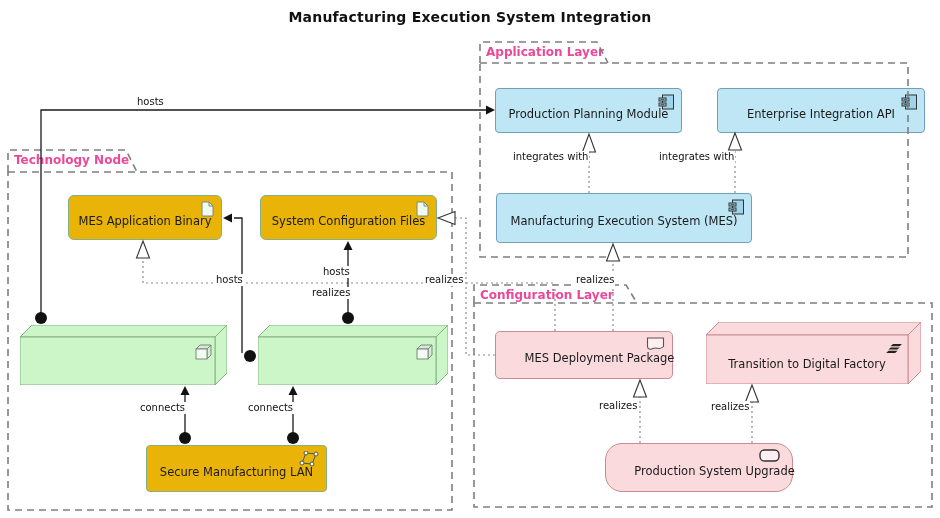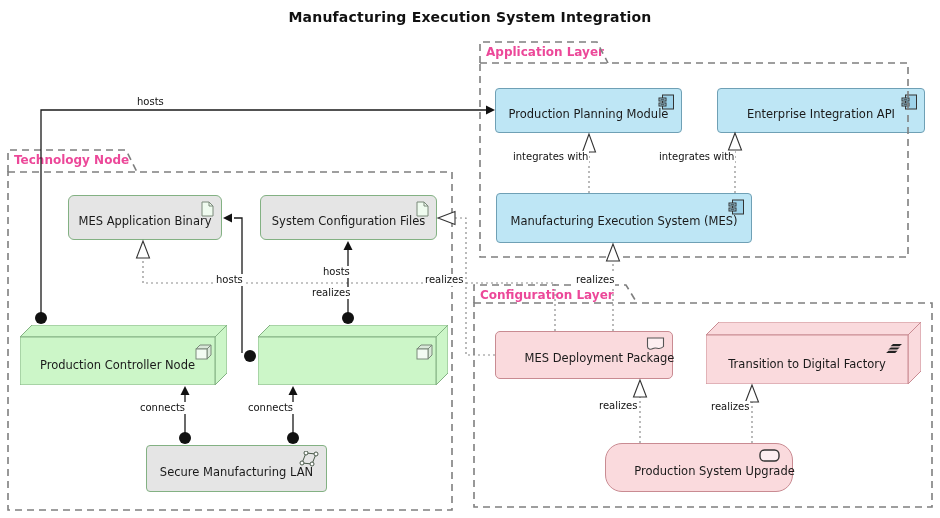--- a/index.html
+++ b/index.html
@@ -12,21 +12,21 @@
     font-size:14px;font-weight:bold;color:#111;letter-spacing:.2px;
   }
   .group-label{
     position:absolute;font-size:12px;font-weight:bold;color:#ec4899;white-space:nowrap;
   }
   .bx{
     position:absolute;box-sizing:border-box;display:flex;align-items:center;justify-content:center;
     font-size:11.5px;color:#1a1a1a;text-align:center;padding:10px 6px 4px 6px;white-space:nowrap;
   }
   .blue { background:#BEE6F5;border:1px solid #6FA0B5;border-radius:4px; }
-  .green{ background:#e5e5e5;border:1px solid #83B183;border-radius:6px; }
+  .green{ background:#eab308;border:1px solid #83B183;border-radius:6px; }
   .pink { background:#FADADD;border:1px solid #C98B92;border-radius:5px;padding-left:37px; }
   .bx .cicon{position:absolute;top:5px;right:7px;}
   .node3d{position:absolute;}
   .node3d .lbl{
     position:absolute;display:flex;align-items:center;justify-content:center;
     font-size:11.5px;color:#1a1a1a;text-align:center;white-space:nowrap;padding-top:8px;box-sizing:border-box;
   }
   .node3d .cicon{position:absolute;}
   .edge-label{
     position:absolute;font-size:10px;color:#111;background:#fff;line-height:12px;
@@ -96,21 +96,20 @@
         <path d="M8,1 V5 H12" fill="none" stroke="#7a8a7a"></path>
       </svg>
     </div>
 
     <div class="node3d" style="left:20px;top:325px;width:207px;height:60px;">
       <svg width="207" height="60" viewBox="0 0 207 60">
         <polygon points="0,12 12,0 207,0 195,12" fill="#CCF6C8" stroke="#83B183"></polygon>
         <polygon points="195,12 207,0 207,48 195,60" fill="#CCF6C8" stroke="#83B183"></polygon>
         <rect x="0" y="12" width="195" height="48" fill="#CCF6C8" stroke="#83B183"></rect>
       </svg>
-      <div class="lbl" style="left:0;top:12px;width:195px;height:48px;">Production Controller Node</div>
       <svg class="cicon" style="right:14px;top:19px;position:absolute;" width="18" height="16" viewBox="0 0 18 16">
         <polygon points="1,5 5,1 16,1 12,5" fill="#D9E8D9" stroke="#7a8a7a"></polygon>
         <polygon points="12,5 16,1 16,11 12,15" fill="#D9E8D9" stroke="#7a8a7a"></polygon>
         <rect x="1" y="5" width="11" height="10" fill="#F2FBF2" stroke="#7a8a7a"></rect>
       </svg>
     </div>
 
     <div class="node3d" style="left:258px;top:325px;width:190px;height:60px;">
       <svg width="190" height="60" viewBox="0 0 190 60">
         <polygon points="0,12 12,0 190,0 178,12" fill="#CCF6C8" stroke="#83B183"></polygon>

